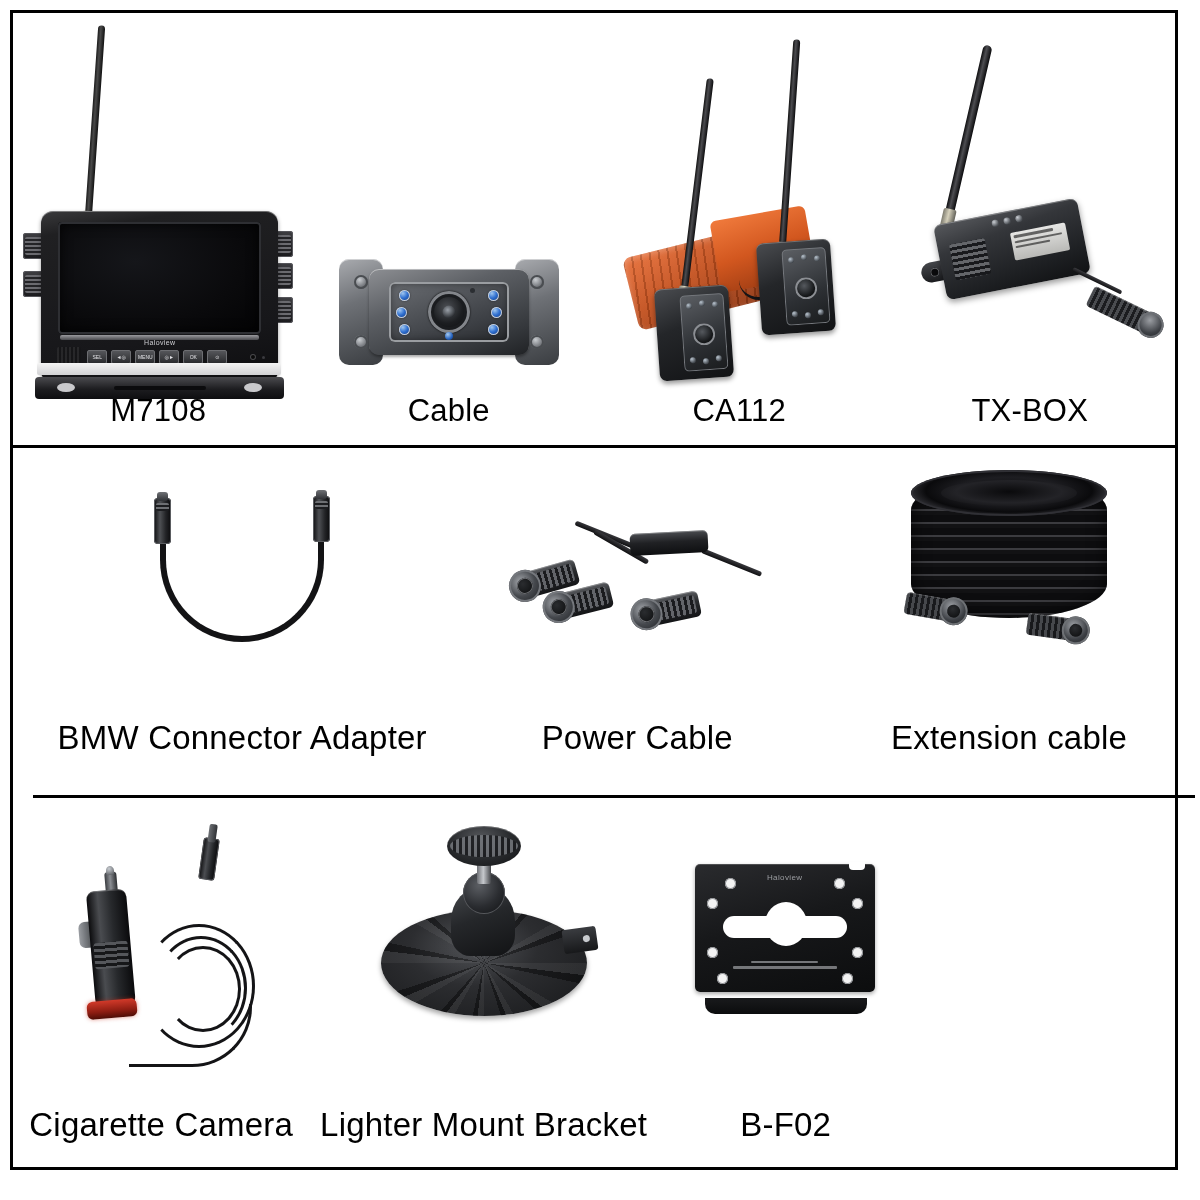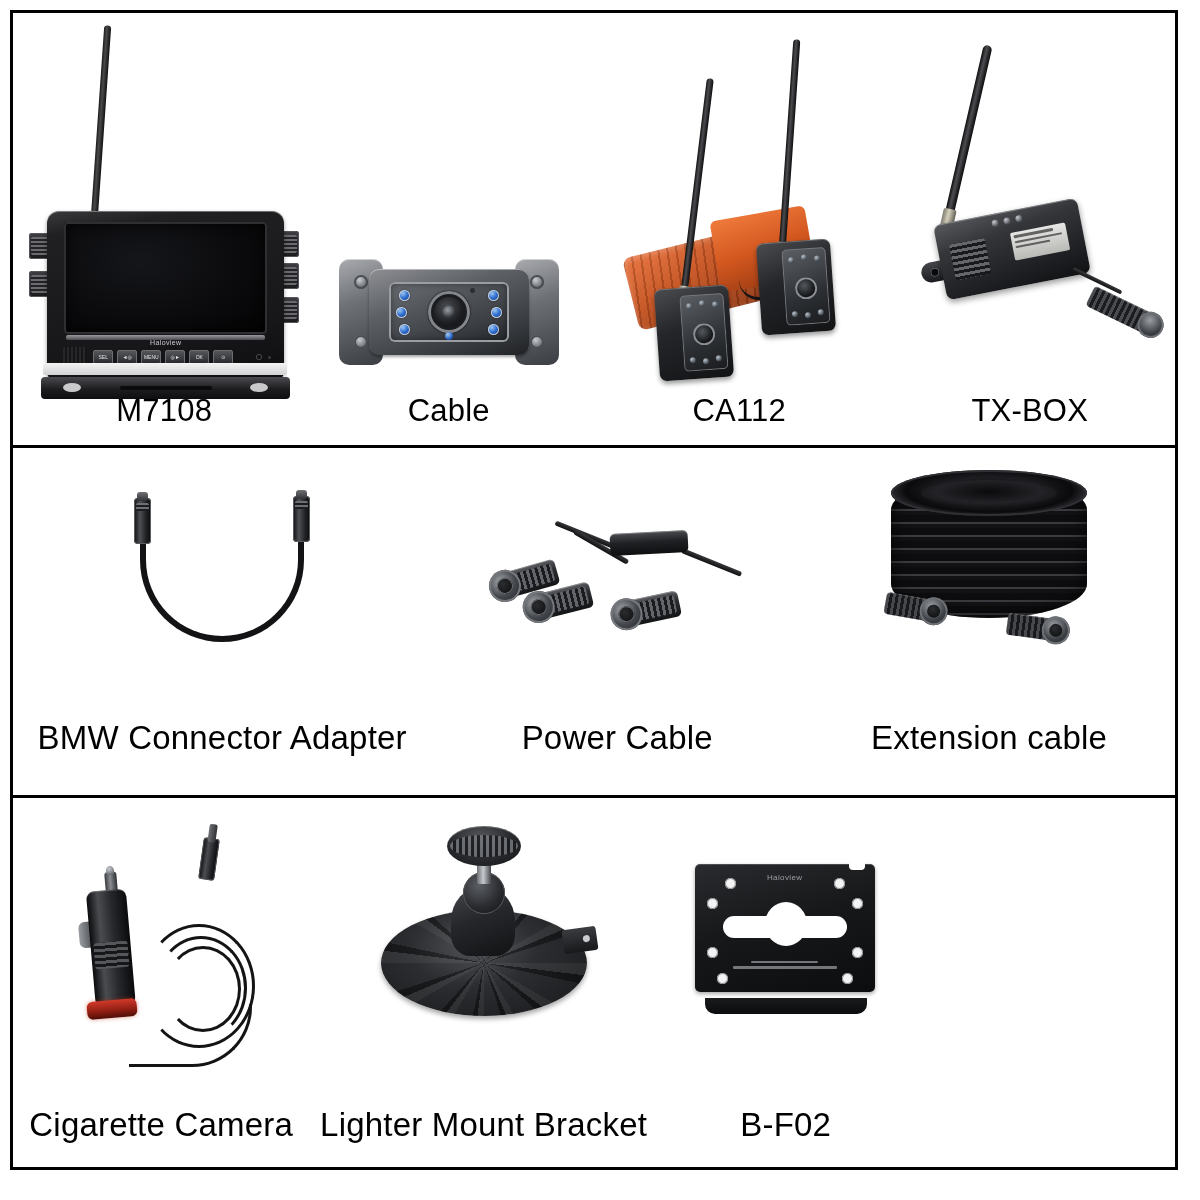--- a/index.html
+++ b/index.html
@@ -30,21 +30,21 @@
     box-sizing: border-box;
     background: #fff;
   }
   .row {
     position: absolute;
     left: 0;
     width: 100%;
     box-sizing: border-box;
   }
   #row-1 { top: 0; height: 435px; border-bottom: 3px solid #000; }
-  #row-2 { top: 435px; height: 350px; border-bottom: 3px solid #000; }
+  #row-2 { top: 435px; height: 350px; border-bottom: 3px solid #000; margin-left: 20px; }
   #row-3 { top: 785px; height: 372px; }
 
   .cell {
     position: absolute;
     top: 0;
     height: 100%;
     box-sizing: border-box;
   }
   .cell .art {
     position: absolute;
@@ -593,21 +593,21 @@
     border-bottom: 1px solid rgba(150,155,162,.6); }
 </style>
 </head>
 <body>
 
 <div id="sheet">
   <div id="grid">
 
     <div class="row" id="row-1">
 
-      <div class="cell" style="left:6px; width:25%;">
+      <div class="cell" style="left:0; width:25%;">
         <div class="art">
           <div class="monitor-wrap">
             <div class="mon-antenna"></div>
             <div class="mon-knob mk-l1"></div>
             <div class="mon-knob mk-l2"></div>
             <div class="mon-knob mk-r1"></div>
             <div class="mon-knob mk-r2"></div>
             <div class="mon-knob mk-r3"></div>
             <div class="mon-body">
               <div class="mon-screen"></div>

